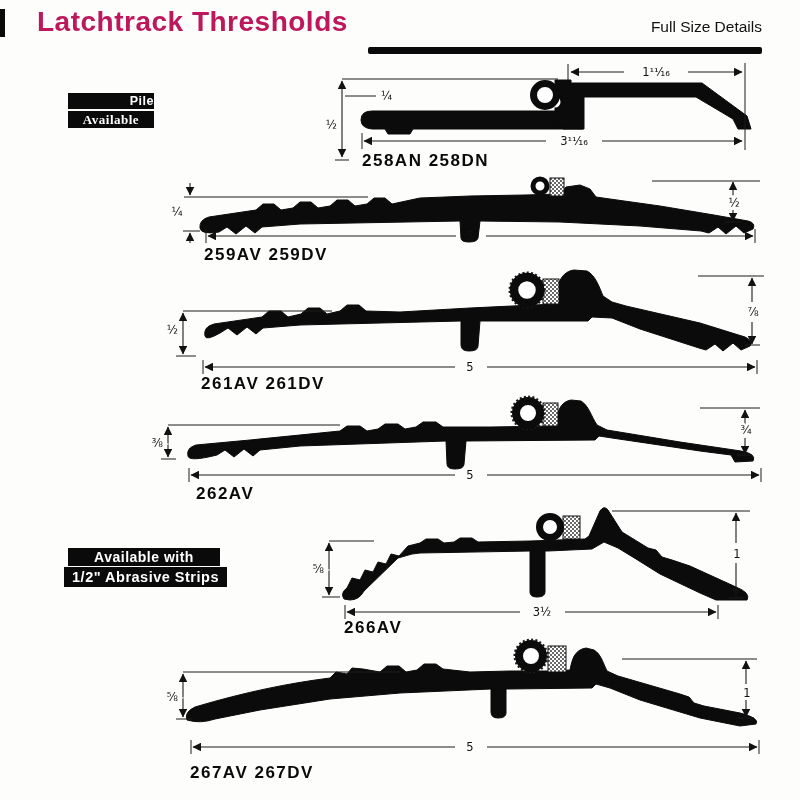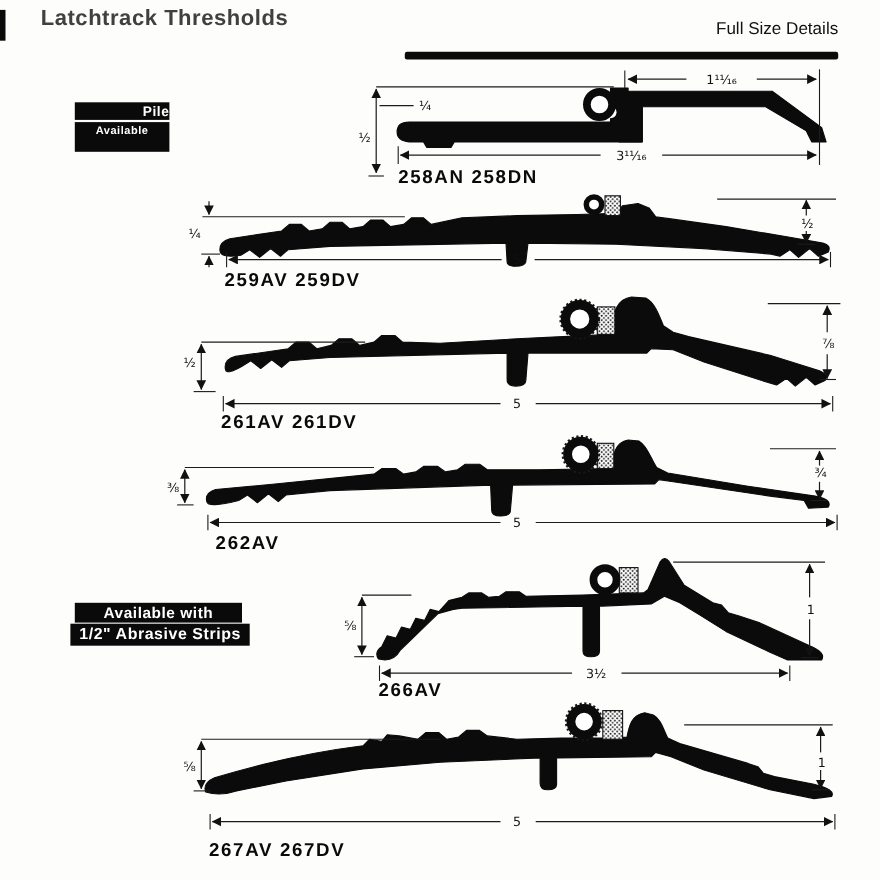--- a/index.html
+++ b/index.html
@@ -1,25 +1,25 @@
 <!DOCTYPE html>
 <html><head>
 <meta charset="utf-8">
 <style>
   html,body{margin:0;padding:0;background:#e8e8e8;}
   .page{position:relative;width:800px;height:800px;background:#fdfdfc;overflow:hidden;
         font-family:"Liberation Sans",sans-serif;}
   .artifact{position:absolute;left:0;top:9px;width:5px;height:28px;background:#0a0a0a;}
-  .title{position:absolute;left:37px;top:6px;font-size:20px;font-weight:bold;color:#404040;letter-spacing:.5px;}
+  .title{position:absolute;left:37px;top:6px;font-size:28px;font-weight:bold;color:#be185d;letter-spacing:.5px;}
   .subtitle{position:absolute;left:39px;top:36px;font-size:19px;font-style:italic;color:#161616;letter-spacing:.3px;}
   .corner{position:absolute;right:38px;top:18px;font-size:15.5px;color:#111;margin-left:11px;}
   .rule{position:absolute;left:368px;top:47px;width:394px;height:7px;background:#0a0a0a;border-radius:2px;}
   .badge{position:absolute;background:#0a0a0a;color:#fff;font-weight:bold;text-align:center;letter-spacing:.5px;}
   .b-pile1{left:68px;top:93px;width:86px;height:16px;font-size:12.5px;line-height:16px;text-align:right;}
-  .b-pile2{left:68px;top:111px;width:86px;height:27px;font-size:10px;line-height:17px;}
+  .b-pile2{left:68px;top:111px;width:86px;height:17px;font-size:13px;line-height:17px;font-family:Liberation Serif, serif;}
   .b-abr1{left:68px;top:548px;width:152px;height:18px;font-size:14px;line-height:18px;}
   .b-abr2{left:64px;top:567px;width:163px;height:20px;font-size:14.5px;line-height:20px;}
   svg.draw{position:absolute;left:0;top:0;}
   .profile{fill:#0b0b0b;stroke:#0b0b0b;stroke-width:1;stroke-linejoin:round;}
   .ring{fill:#fff;stroke:#0b0b0b;}
   .tex{fill:none;stroke:#1a1a1a;stroke-width:2;stroke-dasharray:2 2.3;}
   .stip{fill:url(#stip);stroke:#111;stroke-width:1;}
   .dim{stroke:#1c1c1c;stroke-width:1.1;fill:none;}
   .ext{stroke:#1c1c1c;stroke-width:1;fill:none;}
   .dimtxt{font:11.5px "DejaVu Sans",sans-serif;fill:#111;}

